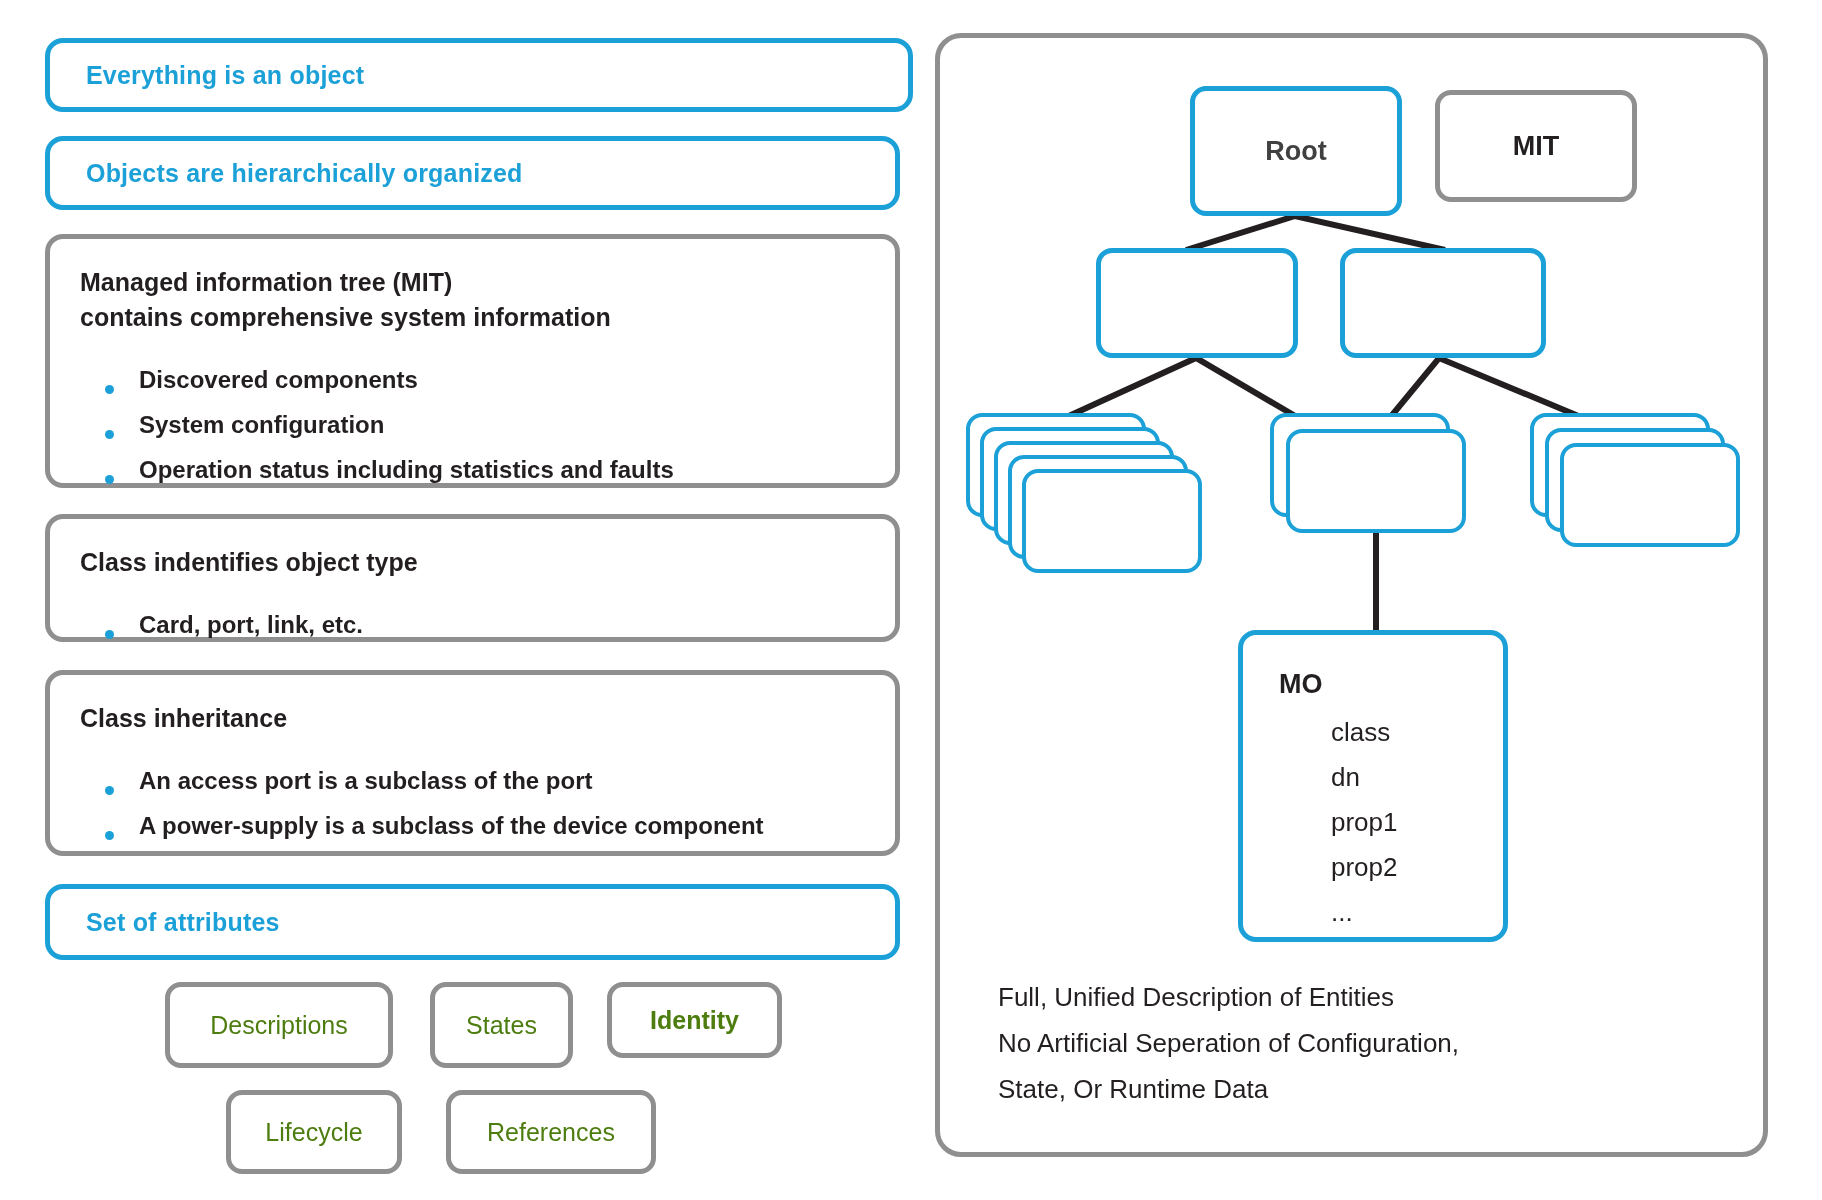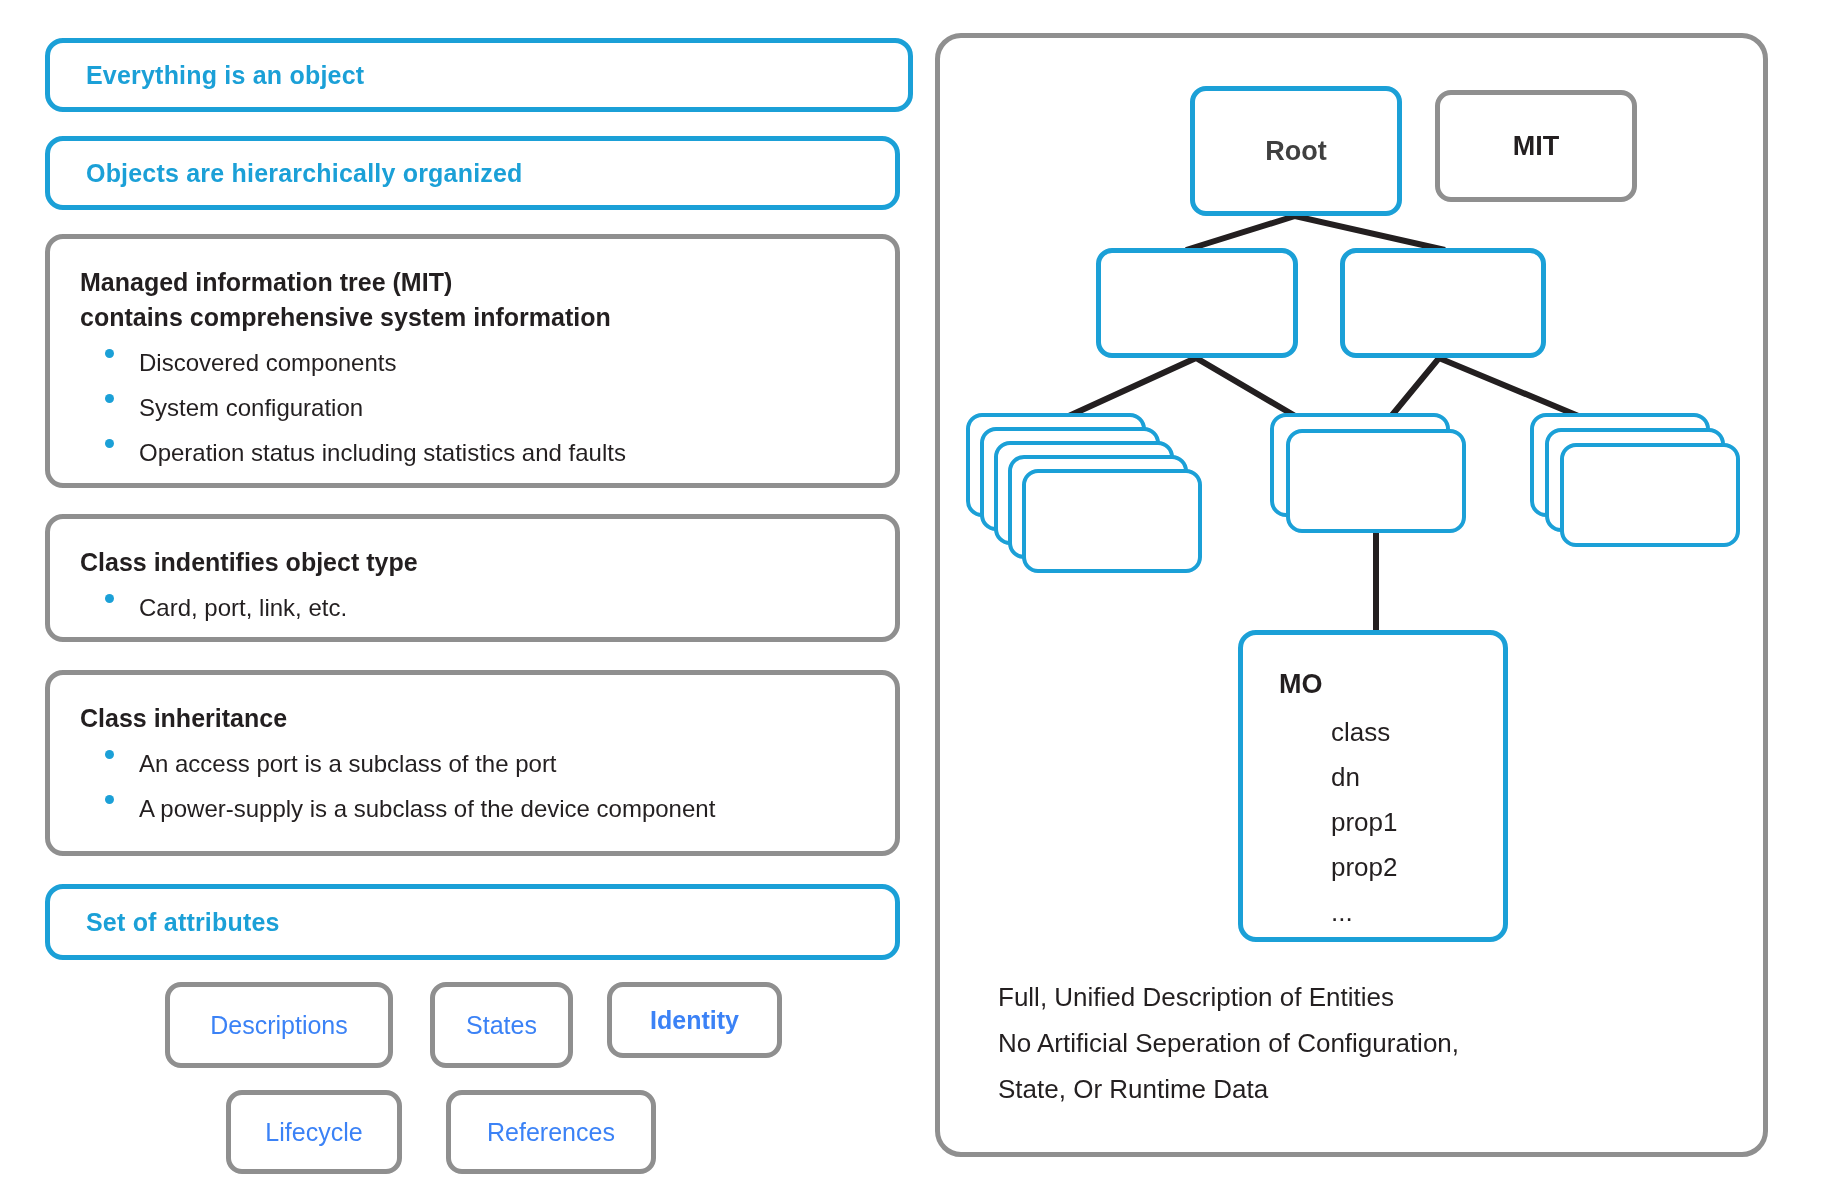--- a/index.html
+++ b/index.html
@@ -14,30 +14,30 @@
   .banner {
     border:5px solid #1BA0D7; border-radius:18px;
     display:flex; align-items:center; padding-left:36px;
   }
   .banner .label { font-weight:bold; font-size:25px; color:#1BA0D7; letter-spacing:0.2px; }
 
   
   .section { border:5px solid #8F8F8F; border-radius:18px; padding:26px 28px 0 30px; }
   .section .title { font-weight:bold; font-size:25px; line-height:35px; color:#231F20; }
   .bullets { margin-top:14px; }
-  .bullet-row { display:flex; align-items:flex-start; height:45px; }
+  .bullet-row { display:flex; align-items:flex-end; height:45px;font-weight:bold; }
   .dot { width:9px; height:9px; border-radius:50%; background:#1BA0D7; margin:0 25px 0 25px; flex:none; }
   .bullet-text { font-size:24px; color:#231F20; }
 
   
   .tag {
     position:absolute; background:#fff;
     border:5px solid #8F8F8F; border-radius:16px;
     display:flex; align-items:center; justify-content:center;
-    font-size:25px; color:#3b82f6;
+    font-size:25px; color:#4d7c0f;
   }
 
   
   .diagram { border:5px solid #8F8F8F; border-radius:26px; }
 
   .node {
     position:absolute; background:#fff; border-radius:16px;
     display:flex; align-items:center; justify-content:center;
     font-weight:bold; font-size:27px;
   }

